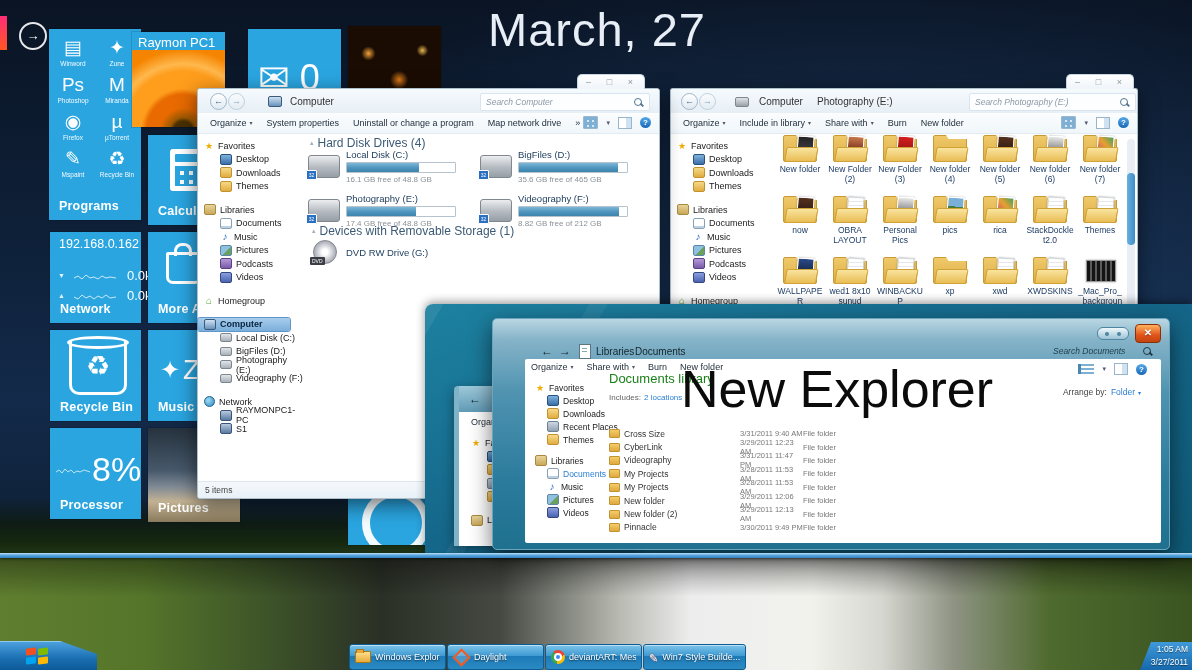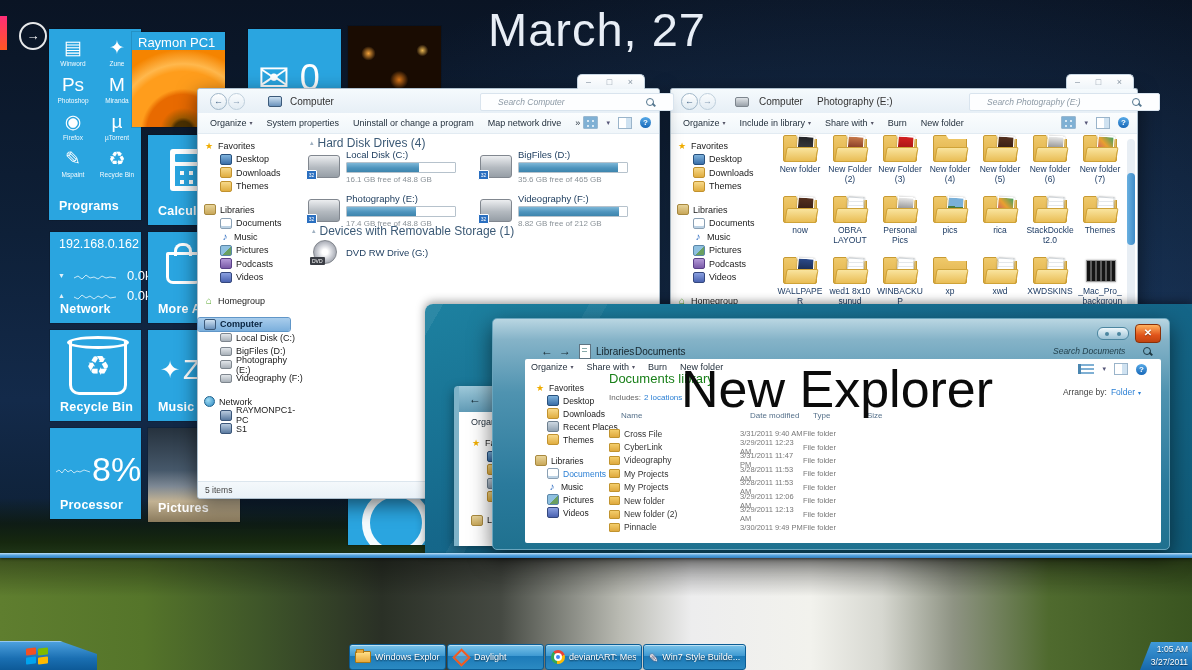--- a/index.html
+++ b/index.html
@@ -87,21 +87,21 @@
   .notch{position:absolute;top:-15px;height:15px;background:linear-gradient(180deg,#ffffff,#eef4f9);
     border:1px solid #c8d6e2;border-bottom:none;border-radius:5px 5px 0 0;
     display:flex;align-items:center}
   .notch span{width:21px;text-align:center;font-size:9px;color:#8a97a4;line-height:13px}
   .navrow{position:absolute;left:0;right:0;top:0;height:24px;
     background:linear-gradient(180deg,#f5fafd,#e7eff6);border-bottom:1px solid #dde8f0;border-radius:2px 2px 0 0}
   .cnav{position:absolute;width:15px;height:15px;border-radius:50%;border:1px solid #9fb6c8;
     background:linear-gradient(180deg,#fff,#dfeaf2);color:#48688a;font-size:9px;line-height:14px;text-align:center}
   .crumb{position:absolute;font-size:10px;color:#333;top:7px}
   .searchbox{position:absolute;top:4px;height:16px;background:#fdfeff;border:1px solid #d9e4ee;border-radius:2px;
-    display:flex;align-items:center;justify-content:space-between;padding:0 17px}
+    display:flex;align-items:center;justify-content:space-between;padding:0 5px}
   .stext{font-size:8.5px;font-style:italic;color:#8d9aa6}
   .mag{width:6px;height:6px;border:1.5px solid #55778f;border-radius:50%;position:relative;margin-right:2px}
   .mag::after{content:"";position:absolute;left:5px;top:5px;width:4px;height:1.5px;background:#55778f;transform:rotate(45deg)}
   .tbar{position:absolute;left:0;right:70px;top:24px;height:20px;display:flex;align-items:center;gap:14px;
     padding:0 12px;font-size:9px;color:#1e2b38;white-space:nowrap;overflow:hidden}
   .tbarbg{position:absolute;left:0;right:0;top:24px;height:20px;
     background:linear-gradient(180deg,#fbfdfe,#f0f6fa);border-bottom:1px solid #e2ebf2}
   .dd::after{content:"▾";font-size:6px;margin-left:3px;color:#556;vertical-align:1px}
   .tbar-right{position:absolute;right:8px;top:27px;display:flex;gap:8px;align-items:center}
   .vico{width:13px;height:11px;border-radius:1px;background:
@@ -928,31 +928,25 @@
             <span>Videos</span>
           </li>
         </ul>
       <div class="lib-title">Documents library</div>
       <div class="lib-includes">
         <span>Includes:</span><span class="lnk">2 locations</span>
       </div>
       <div class="ne-arrange">
         <span>Arrange by:</span><span class="lnk">Folder</span>
       </div>
-      <div class="cols">
-        <span>Name</span>
-        <span>Date modified</span>
-        <span>Type</span>
-        <span>Size</span>
-      </div>
       <ul class="files">
 
           <li>
             <span class="micoF"></span>
-            <span class="fname">Cross File</span>
+            <span class="fname">Cross Size</span>
             <span class="fdate">3/31/2011 9:40 AM</span>
             <span class="ftype">File folder</span>
           </li>
 
           <li>
             <span class="micoF"></span>
             <span class="fname">CyberLink</span>
             <span class="fdate">3/29/2011 12:23 AM</span>
             <span class="ftype">File folder</span>
           </li>

